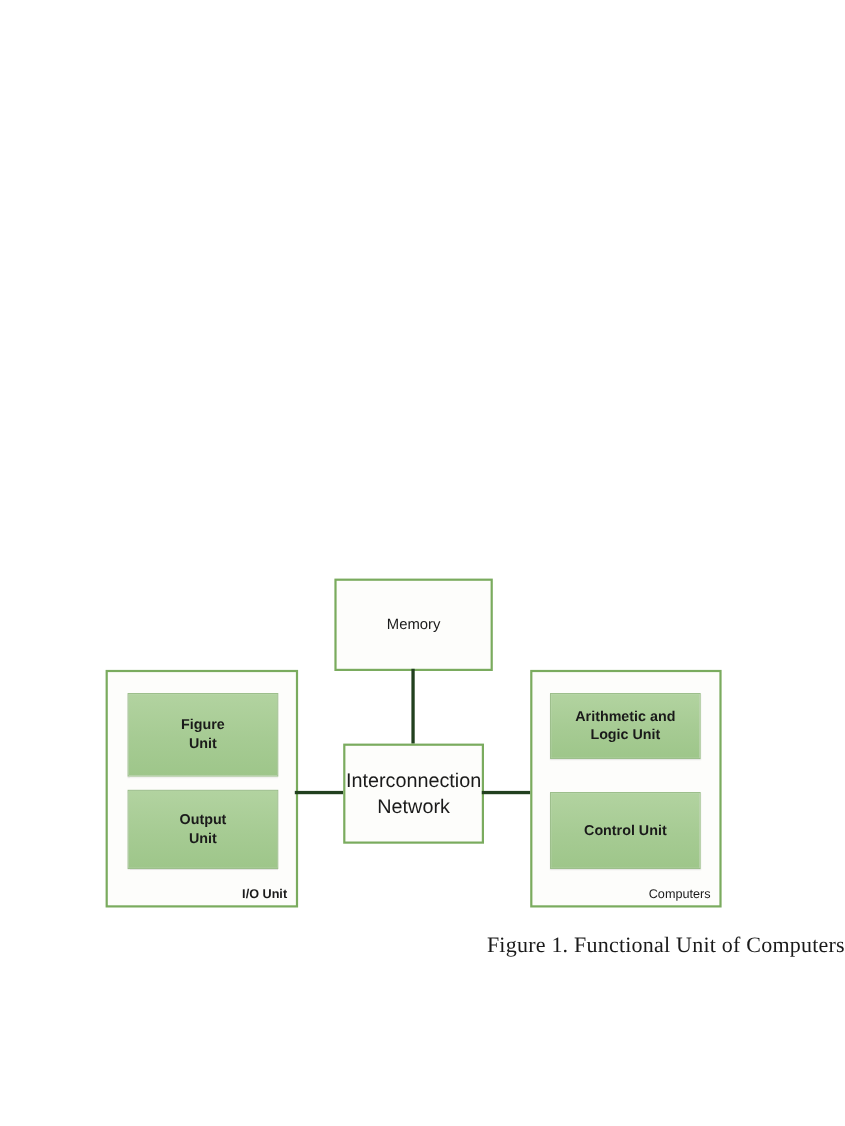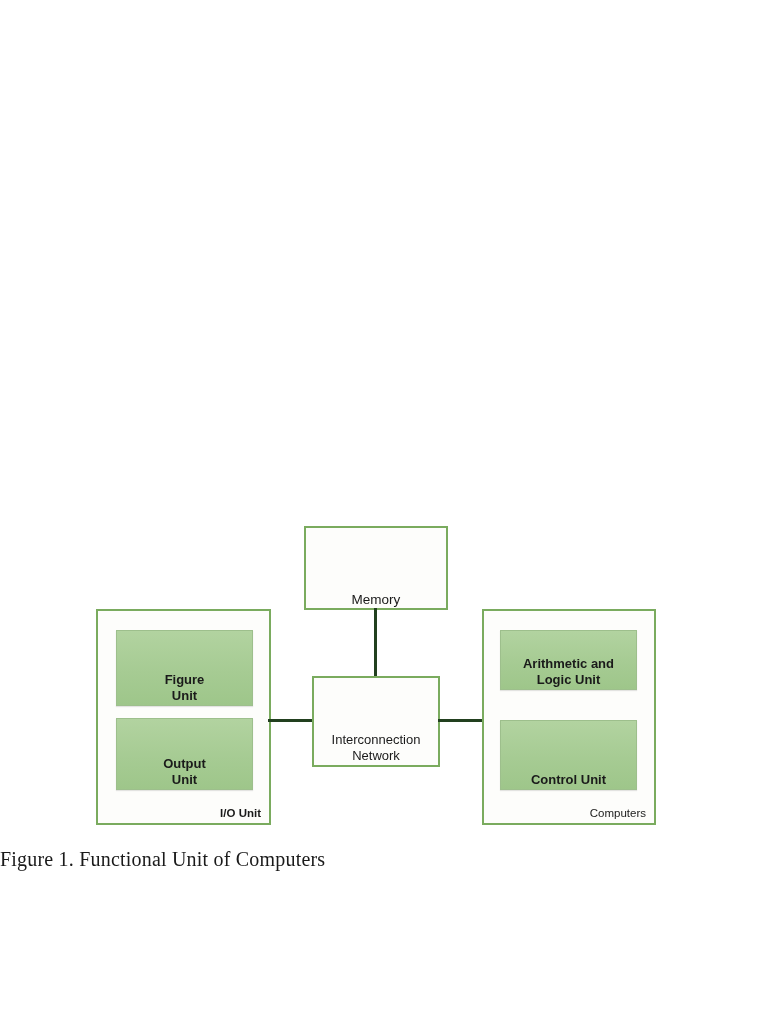--- a/index.html
+++ b/index.html
@@ -21,21 +21,21 @@
     top: 0;
     width: 768px;
     height: 1024px;
   }
 
   
   .node {
     position: absolute;
     box-sizing: border-box;
     display: flex;
-    align-items: flex-end;
+    align-items: center;
     justify-content: center;
     text-align: center;
     color: #1a1a1a;
   }
 
   
   .node-outline {
     background: #fdfdfb;
     border: 2px solid #7aab5e;
   }
@@ -81,21 +81,21 @@
   .connector-v { width: 3px; }
 
   
   #memory-box {
     left: 304px; top: 526px; width: 144px; height: 84px;
     font-size: 13.5px;
   }
 
   #interconnection-box {
     left: 312px; top: 676px; width: 128px; height: 91px;
-    font-size: 13px;
+    font-size: 18px;
   }
 
   #io-units-group {
     left: 96px; top: 609px; width: 175px; height: 216px;
   }
   #input-unit-box   { left: 116px; top: 630px; width: 137px; height: 76px; font-size: 13px; }
   #output-unit-box  { left: 116px; top: 718px; width: 137px; height: 72px; font-size: 13px; }
 
   #processor-group {
     left: 482px; top: 609px; width: 174px; height: 216px;
@@ -109,21 +109,21 @@
   #connector-io       { left: 268px; top: 719px; width: 46px; }
   
   #connector-proc     { left: 438px; top: 719px; width: 46px; }
 
   
   #figure-caption {
     position: absolute;
     left: 0;
     top: 848px;
     width: 768px;
-    text-align: left;
+    text-align: right;
     font-family: "Liberation Serif", "DejaVu Serif", serif;
     font-size: 20px;
     color: #1a1a1a;
     letter-spacing: 0.2px;
   }
 </style>
 </head>
 <body>
 
 <div id="figure-canvas">

